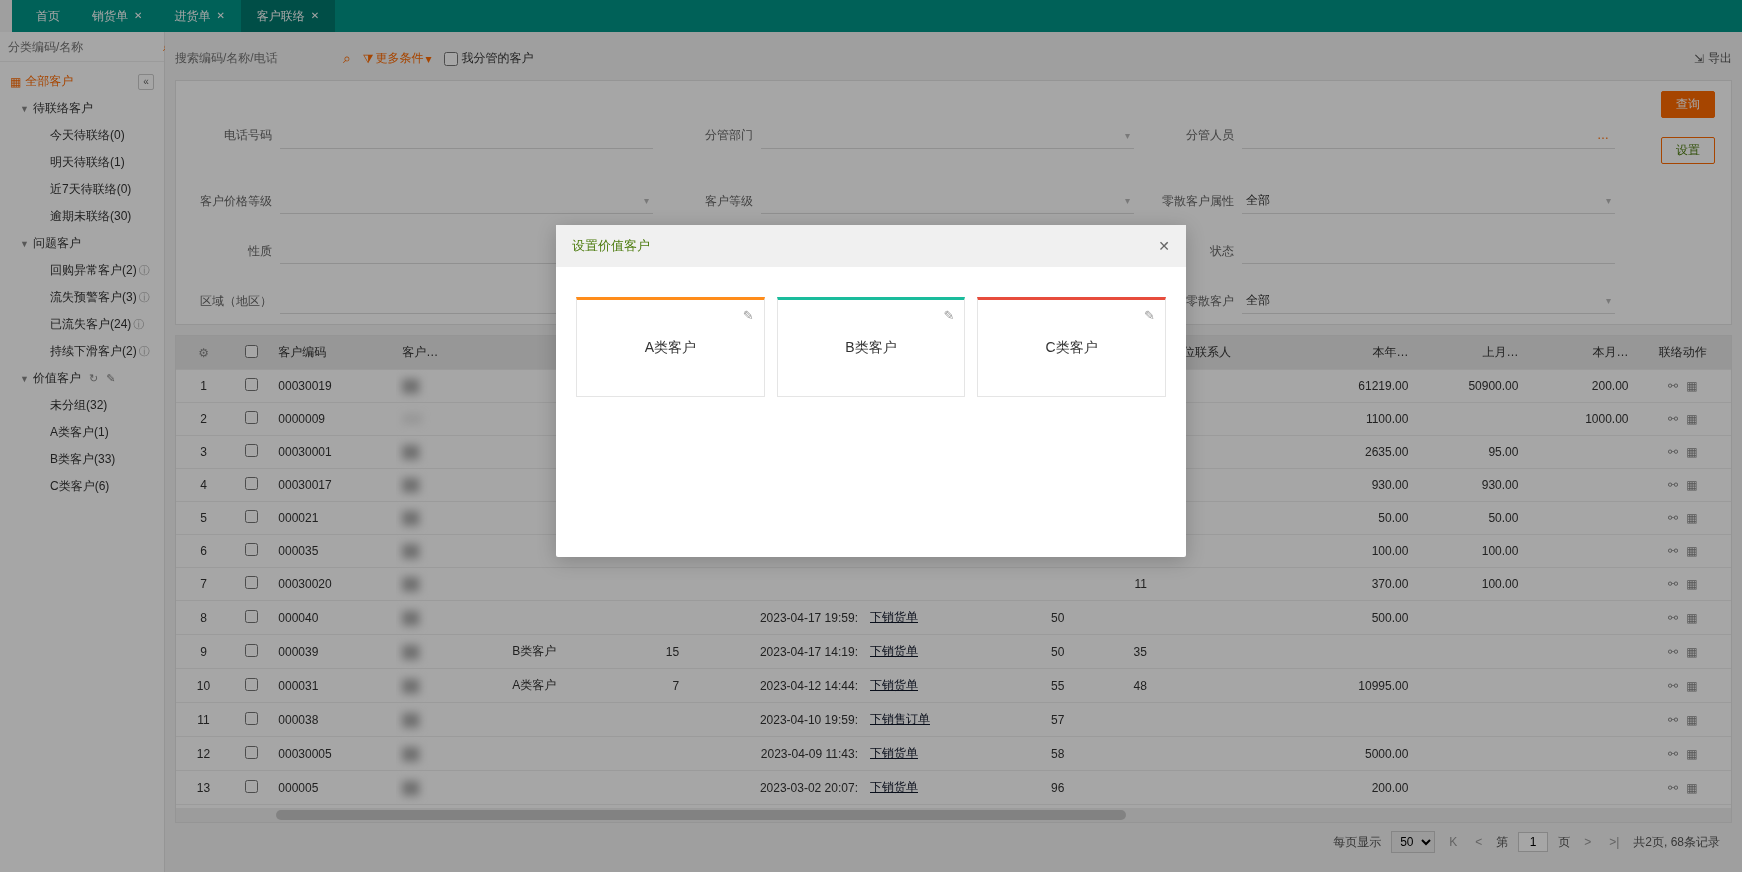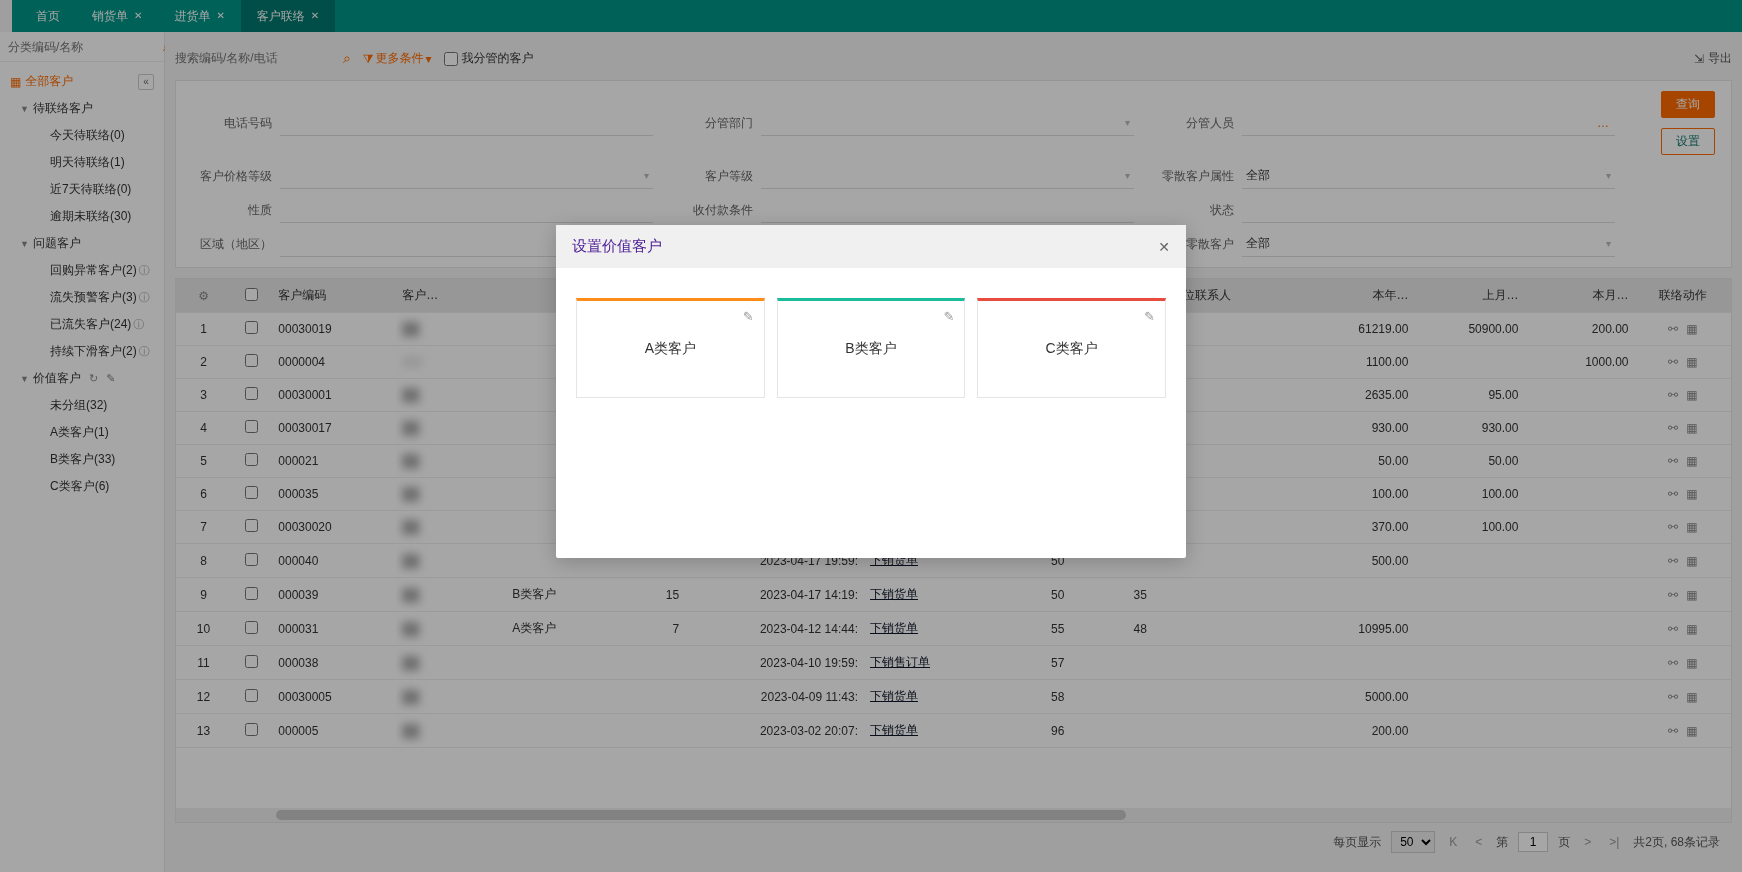--- a/index.html
+++ b/index.html
@@ -36,29 +36,29 @@
 .search-wrap input { border: none; border-bottom: 1px solid transparent; background: transparent; outline: none; width: 160px; font-size: 12px; padding: 4px 0; }
 .filter-more { color: #ff6a00; display: flex; align-items: center; gap: 2px; cursor: pointer; }
 .filter-more .funnel { color: #ff6a00; }
 .chk-wrap { display: flex; align-items: center; gap: 4px; color: #333; }
 .chk-wrap input { width: 14px; height: 14px; }
 .spacer { flex: 1; }
 .export-link { color: #555; display: flex; align-items: center; gap: 4px; cursor: pointer; }
 
 .filter-panel { background: #fff; border: 1px solid #e5e5e5; padding: 10px 16px; margin-bottom: 10px; position: relative; }
 .filter-grid { display: grid; grid-template-columns: repeat(3, 1fr) 80px; gap: 8px 20px; align-items: center; }
-.filter-cell { display: flex; align-items: center; gap: 8px; }
+.filter-cell { display: flex; align-items: center; gap: 8px; margin-top: 16px; }
 .filter-label { width: 80px; text-align: right; color: #666; font-size: 12px; }
 .filter-input { flex: 1; border-bottom: 1px solid #ddd; height: 26px; display: flex; align-items: center; justify-content: space-between; color: #333; padding: 0 4px; }
 .filter-input .dd { color: #bbb; font-size: 10px; }
 .filter-input .more-dots { color: #ff6a00; letter-spacing: 2px; }
-.btn-col { display: flex; flex-direction: column; gap: 10px; align-items: flex-end; }
+.btn-col { display: flex; flex-direction: column; gap: 19px; align-items: flex-end; }
 .btn { padding: 4px 14px; border-radius: 2px; font-size: 12px; cursor: pointer; border: 1px solid #ff6a00; }
 .btn.primary { background: #ff6a00; color: #fff; }
-.btn.ghost { background: #fff; color: #0f766e; }
+.btn.ghost { background: #fff; color: #4d7c0f; }
 
 
 .table-wrap { flex: 1; background: #fff; border: 1px solid #e5e5e5; overflow: hidden; display: flex; flex-direction: column; }
 table { border-collapse: collapse; width: 100%; table-layout: fixed; }
 th, td { border-bottom: 1px solid #eee; padding: 8px 6px; font-size: 12px; text-align: left; white-space: nowrap; overflow: hidden; text-overflow: ellipsis; }
 thead th { background: #e8e8e8; color: #333; font-weight: 500; position: sticky; top: 0; }
 .col-idx { width: 40px; text-align: center; }
 .col-chk { width: 30px; text-align: center; }
 .col-code { width: 90px; }
 .col-name { width: 80px; }
@@ -81,21 +81,21 @@
 
 .pager { display: flex; align-items: center; justify-content: flex-end; gap: 10px; padding: 8px 12px; color: #555; background: #f5f5f5; }
 .pager select, .pager input { border: 1px solid #ccc; padding: 2px 4px; font-size: 12px; }
 .pager .nav { color: #999; cursor: pointer; padding: 0 4px; }
 .pager input { width: 30px; text-align: center; }
 
 
 .overlay { position: absolute; inset: 0; background: rgba(0,0,0,0.35); display: flex; align-items: flex-start; justify-content: center; padding-top: 225px; }
 .modal { width: 630px; background: #fff; border-radius: 2px; box-shadow: 0 4px 20px rgba(0,0,0,0.2); }
 .modal-head { display: flex; align-items: center; justify-content: space-between; padding: 12px 16px; background: #f0f0f0; }
-.modal-title { font-size: 15px; color: #4c1d95; }
+.modal-title { font-size: 13px; color: #4d7c0f; }
 .modal-close { cursor: pointer; color: #666; font-size: 14px; }
 .modal-body { padding: 30px 20px 160px; display: flex; gap: 12px; }
 .cat-card { flex: 1; height: 100px; border: 1px solid #e5e5e5; border-top: 3px solid; position: relative; display: flex; align-items: center; justify-content: center; font-size: 14px; color: #333; }
 .cat-card.a { border-top-color: #ff8c1a; }
 .cat-card.b { border-top-color: #1abc9c; }
 .cat-card.c { border-top-color: #e74c3c; }
 .card-edit { position: absolute; top: 8px; right: 10px; color: #999; font-size: 13px; cursor: pointer; }
 .blur { filter: blur(4px); color: #aaa; }
 </style>
 </head>
@@ -305,21 +305,21 @@
                 <td class="col-ops">
                   <div class="row-ops">
                     <span>⚯</span>
                     <span>▦</span>
                   </div>
                 </td>
               </tr>
               <tr>
                 <td class="col-idx">2</td>
                 <td class="col-chk"><input type="checkbox" style=""></td>
-                <td class="col-code">0000004</td>
+                <td class="col-code">0000009</td>
                 <td class="col-name"><span class="blur">222</span></td>
                 <td class="col-cat"></td>
                 <td class="col-num"></td>
                 <td class="col-date"></td>
                 <td class="col-action"></td>
                 <td class="col-lose"></td>
                 <td class="col-overdue"></td>
                 <td class="col-contact"><span class="blur">.</span></td>
                 <td class="col-money">1100.00</td>
                 <td class="col-money"></td>

